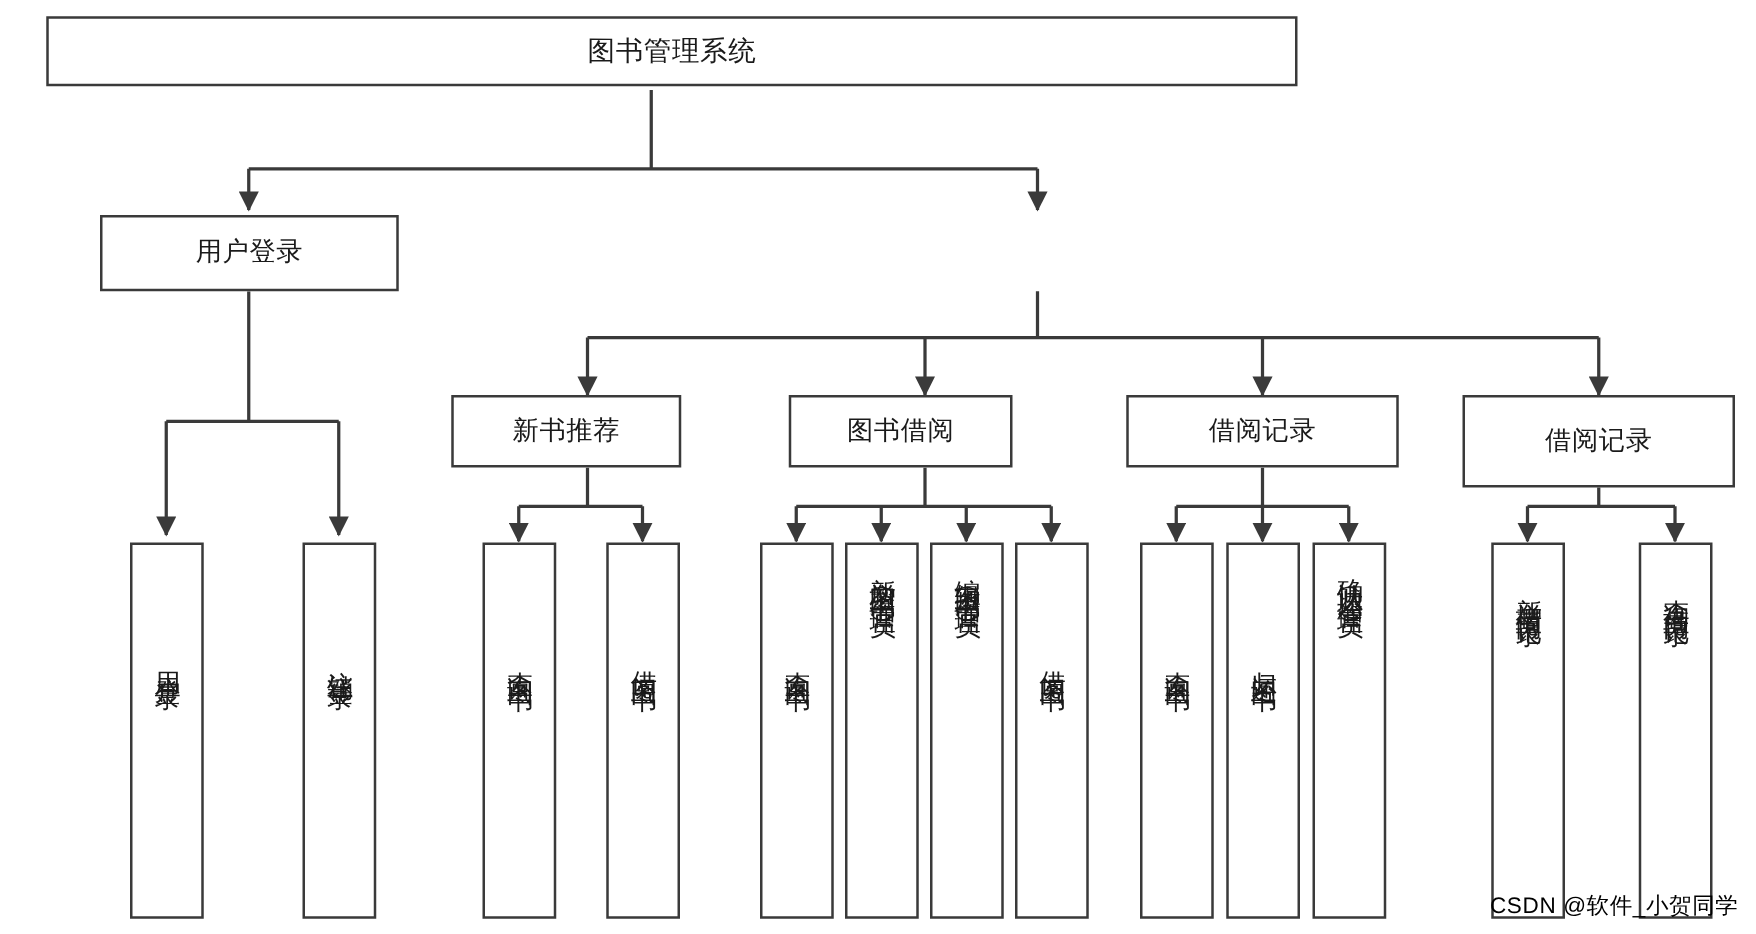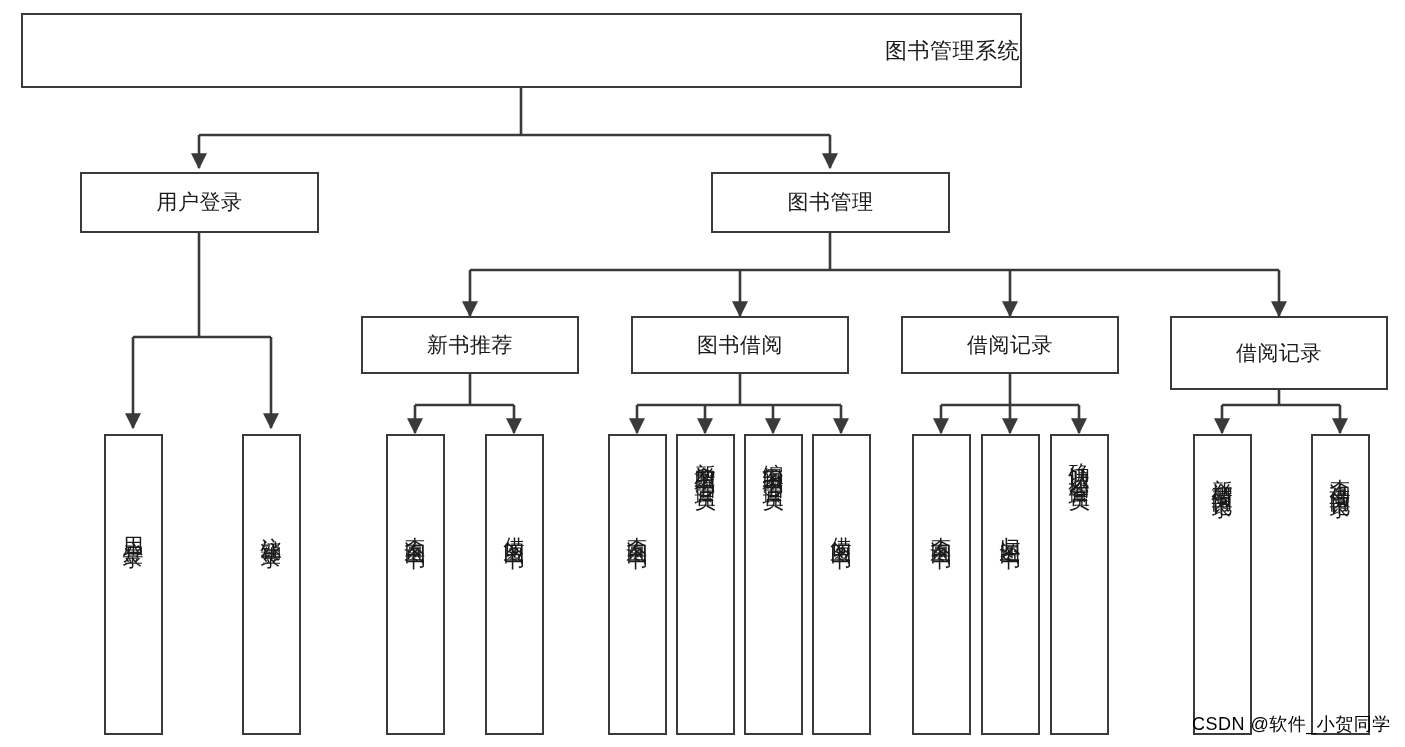--- a/index.html
+++ b/index.html
@@ -130,37 +130,34 @@
       <path d="M 1010 405 L 1010 433" marker-end="url(#arrow)"></path>
       <path d="M 1079 405 L 1079 433" marker-end="url(#arrow)"></path>
 
       <path d="M 1279 374 L 1279 405"></path>
       <path d="M 1222 405 L 1340 405"></path>
       <path d="M 1222 405 L 1222 433" marker-end="url(#arrow)"></path>
       <path d="M 1340 405 L 1340 433" marker-end="url(#arrow)"></path>
     </g>
   </svg>
 
-  <div class="node horiz-lg" style="left:21px; top:13px; width:1001px; height:75px;justify-content:flex-end;">
+  <div class="node horiz-lg" style="left:37px; top:13px; width:1001px; height:56px;">
     <span class="node-label">图书管理系统</span>
   </div>
 
   <div class="node horiz" style="left:80px; top:172px; width:239px; height:61px;">
     <span class="node-label">用户登录</span>
   </div>
 
-  <div class="node horiz" style="left:711px; top:172px; width:239px; height:61px;">
-    <span class="node-label">图书管理</span>
-  </div>
-
-  <div class="node horiz" style="left:361px; top:316px; width:218px; height:58px;">
+
+  <div class="node horiz" style="left:361px; top:316px; width:184px; height:58px;">
     <span class="node-label">新书推荐</span>
   </div>
 
-  <div class="node horiz" style="left:631px; top:316px; width:218px; height:58px;">
+  <div class="node horiz" style="left:631px; top:316px; width:179px; height:58px;">
     <span class="node-label">图书借阅</span>
   </div>
 
   <div class="node horiz" style="left:901px; top:316px; width:218px; height:58px;">
     <span class="node-label">借阅记录</span>
   </div>
 
   <div class="node horiz" style="left:1170px; top:316px; width:218px; height:74px;">
     <span class="node-label">借阅记录</span>
   </div>

